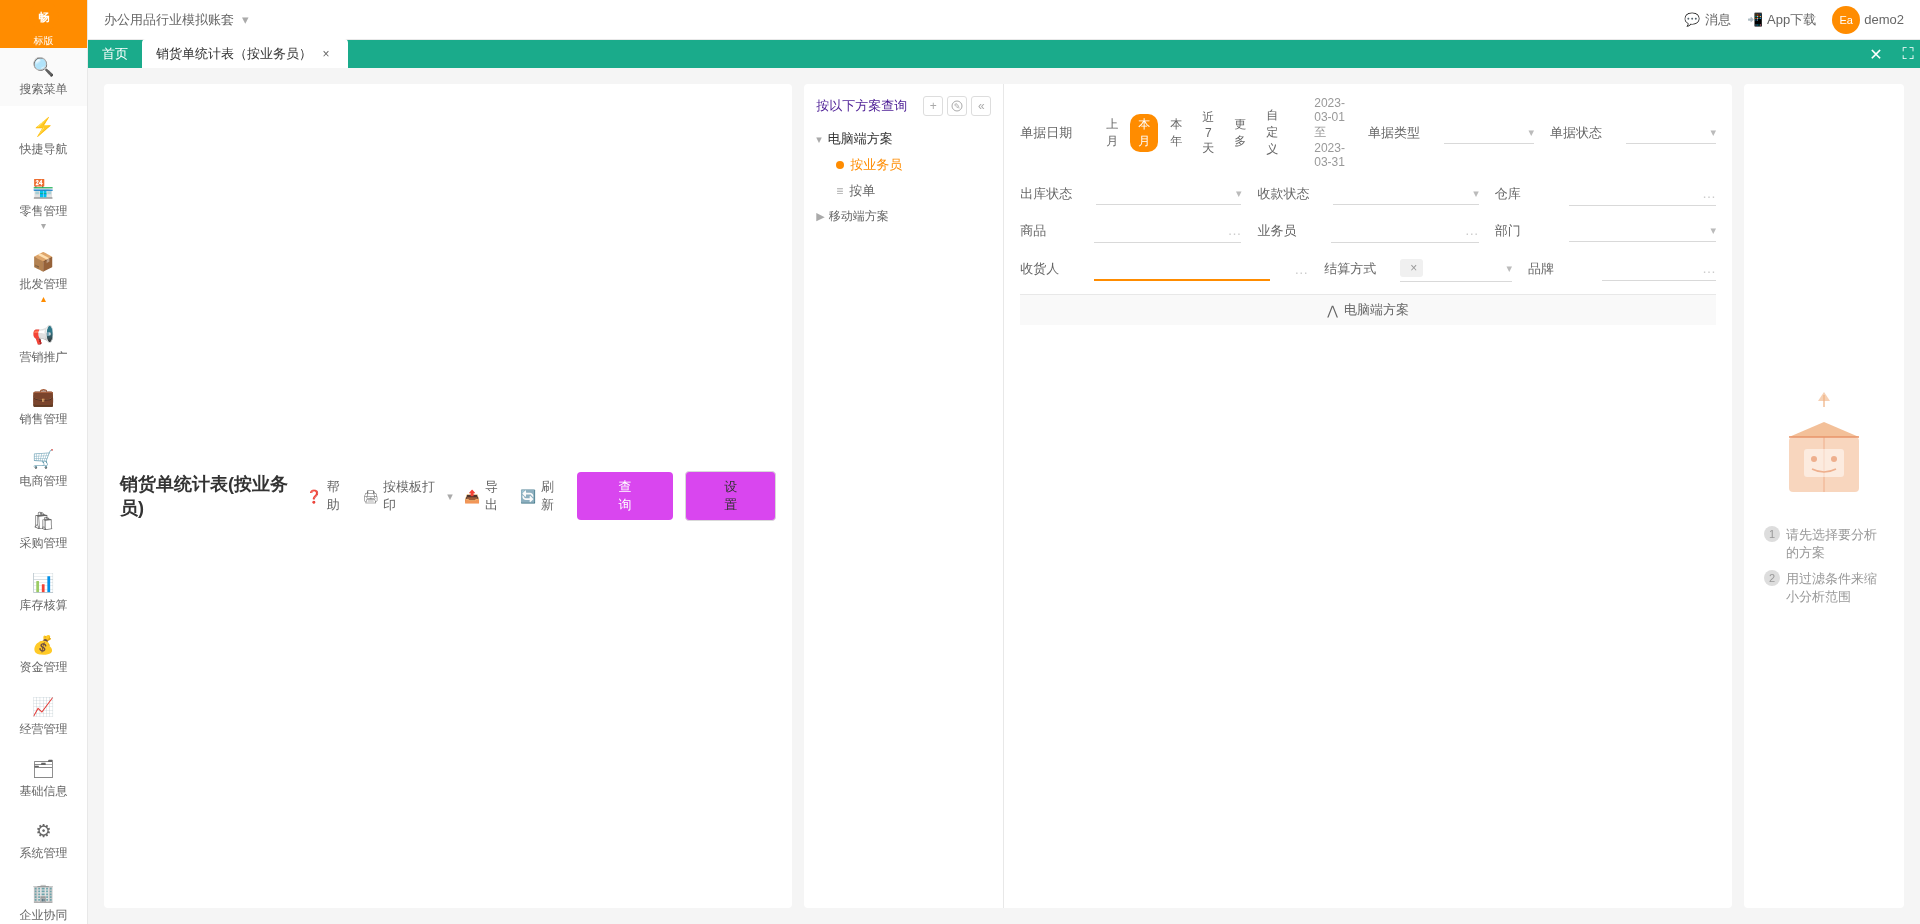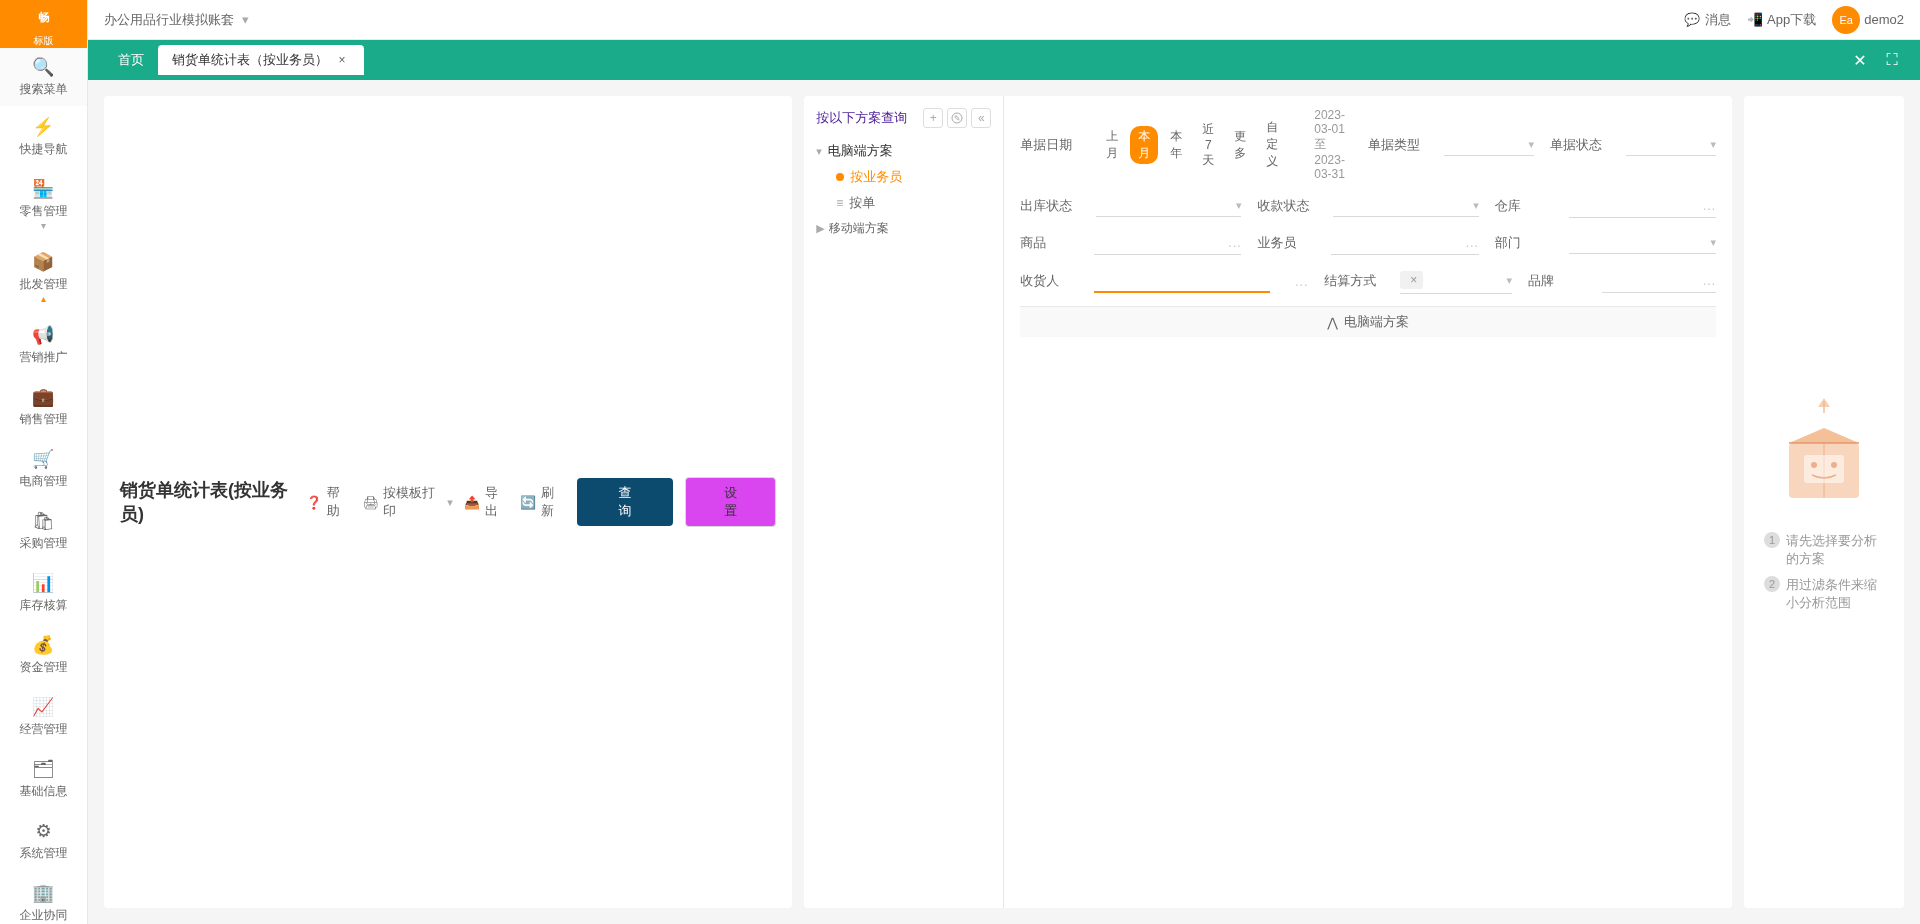--- a/index.html
+++ b/index.html
@@ -18,37 +18,37 @@
     .main { flex: 1; display: flex; flex-direction: column; height: 100%; overflow: hidden; }
 
     
     .topbar { height: 40px; background: #fff; display: flex; align-items: center; justify-content: space-between; padding: 0 16px; border-bottom: 1px solid #e8e8e8; flex-shrink: 0; }
     .topbar-left { display: flex; align-items: center; gap: 8px; color: #666; font-size: 13px; }
     .topbar-right { display: flex; align-items: center; gap: 16px; color: #666; font-size: 13px; }
     .topbar-right-item { display: flex; align-items: center; gap: 4px; cursor: pointer; }
     .avatar { width: 28px; height: 28px; border-radius: 50%; background: #ff8c00; display: flex; align-items: center; justify-content: center; color: #fff; font-size: 11px; }
 
     
-    .tabbar { height: 40px; background: #1aab8b; display: flex; align-items: center; padding: 0 16px; flex-shrink: 0; }
+    .tabbar { height: 28px; background: #1aab8b; display: flex; align-items: center; padding: 0 0; flex-shrink: 0; }
     .tab { display: flex; align-items: center; padding: 6px 14px; border-radius: 4px 4px 0 0; cursor: pointer; font-size: 13px; color: #fff; gap: 6px; }
     .tab.home { background: transparent; }
     .tab.active { background: #fff; color: #333; border-radius: 4px 4px 0 0; }
     .tab-close { width: 16px; height: 16px; display: flex; align-items: center; justify-content: center; border-radius: 50%; cursor: pointer; color: #666; font-size: 12px; }
     .tabbar-actions { margin-left: auto; display: flex; gap: 8px; }
     .tabbar-action-btn { width: 24px; height: 24px; display: flex; align-items: center; justify-content: center; color: #fff; cursor: pointer; font-size: 16px; }
 
     
     .page-content { flex: 1; overflow-y: auto; padding: 16px; display: flex; flex-direction: row; gap: 12px; background: #f5f5f5; }
 
     
     .page-header { display: flex; align-items: center; justify-content: space-between; background: #fff; padding: 12px 16px; border-radius: 4px; }
     .page-title { font-size: 18px; font-weight: 600; color: #333; }
     .page-actions { display: flex; align-items: center; gap: 12px; }
     .page-action-btn { display: flex; align-items: center; gap: 4px; color: #666; cursor: pointer; font-size: 13px; }
-    .btn-primary { background: #0c4a6e; color: #fff; border: none; padding: 6px 36px; border-radius: 4px; cursor: pointer; font-size: 13px; }
+    .btn-primary { background: #d946ef; color: #fff; border: none; padding: 6px 36px; border-radius: 4px; cursor: pointer; font-size: 13px; }
     .btn-default { background: #d946ef; color: #333; border: 1px solid #d9d9d9; padding: 6px 32px; border-radius: 4px; cursor: pointer; font-size: 13px; }
 
     
     .filter-panel { background: #fff; border-radius: 4px; display: flex; gap: 0; }
 
     
     .scheme-panel { width: 200px; border-right: 1px solid #e8e8e8; padding: 12px; flex-shrink: 0; }
     .scheme-panel-header { display: flex; align-items: center; justify-content: space-between; margin-bottom: 10px; color: #666; font-size: 13px; }
     .scheme-panel-title { font-size: 13px; color: #4c1d95; }
     .scheme-actions { display: flex; gap: 4px; }

